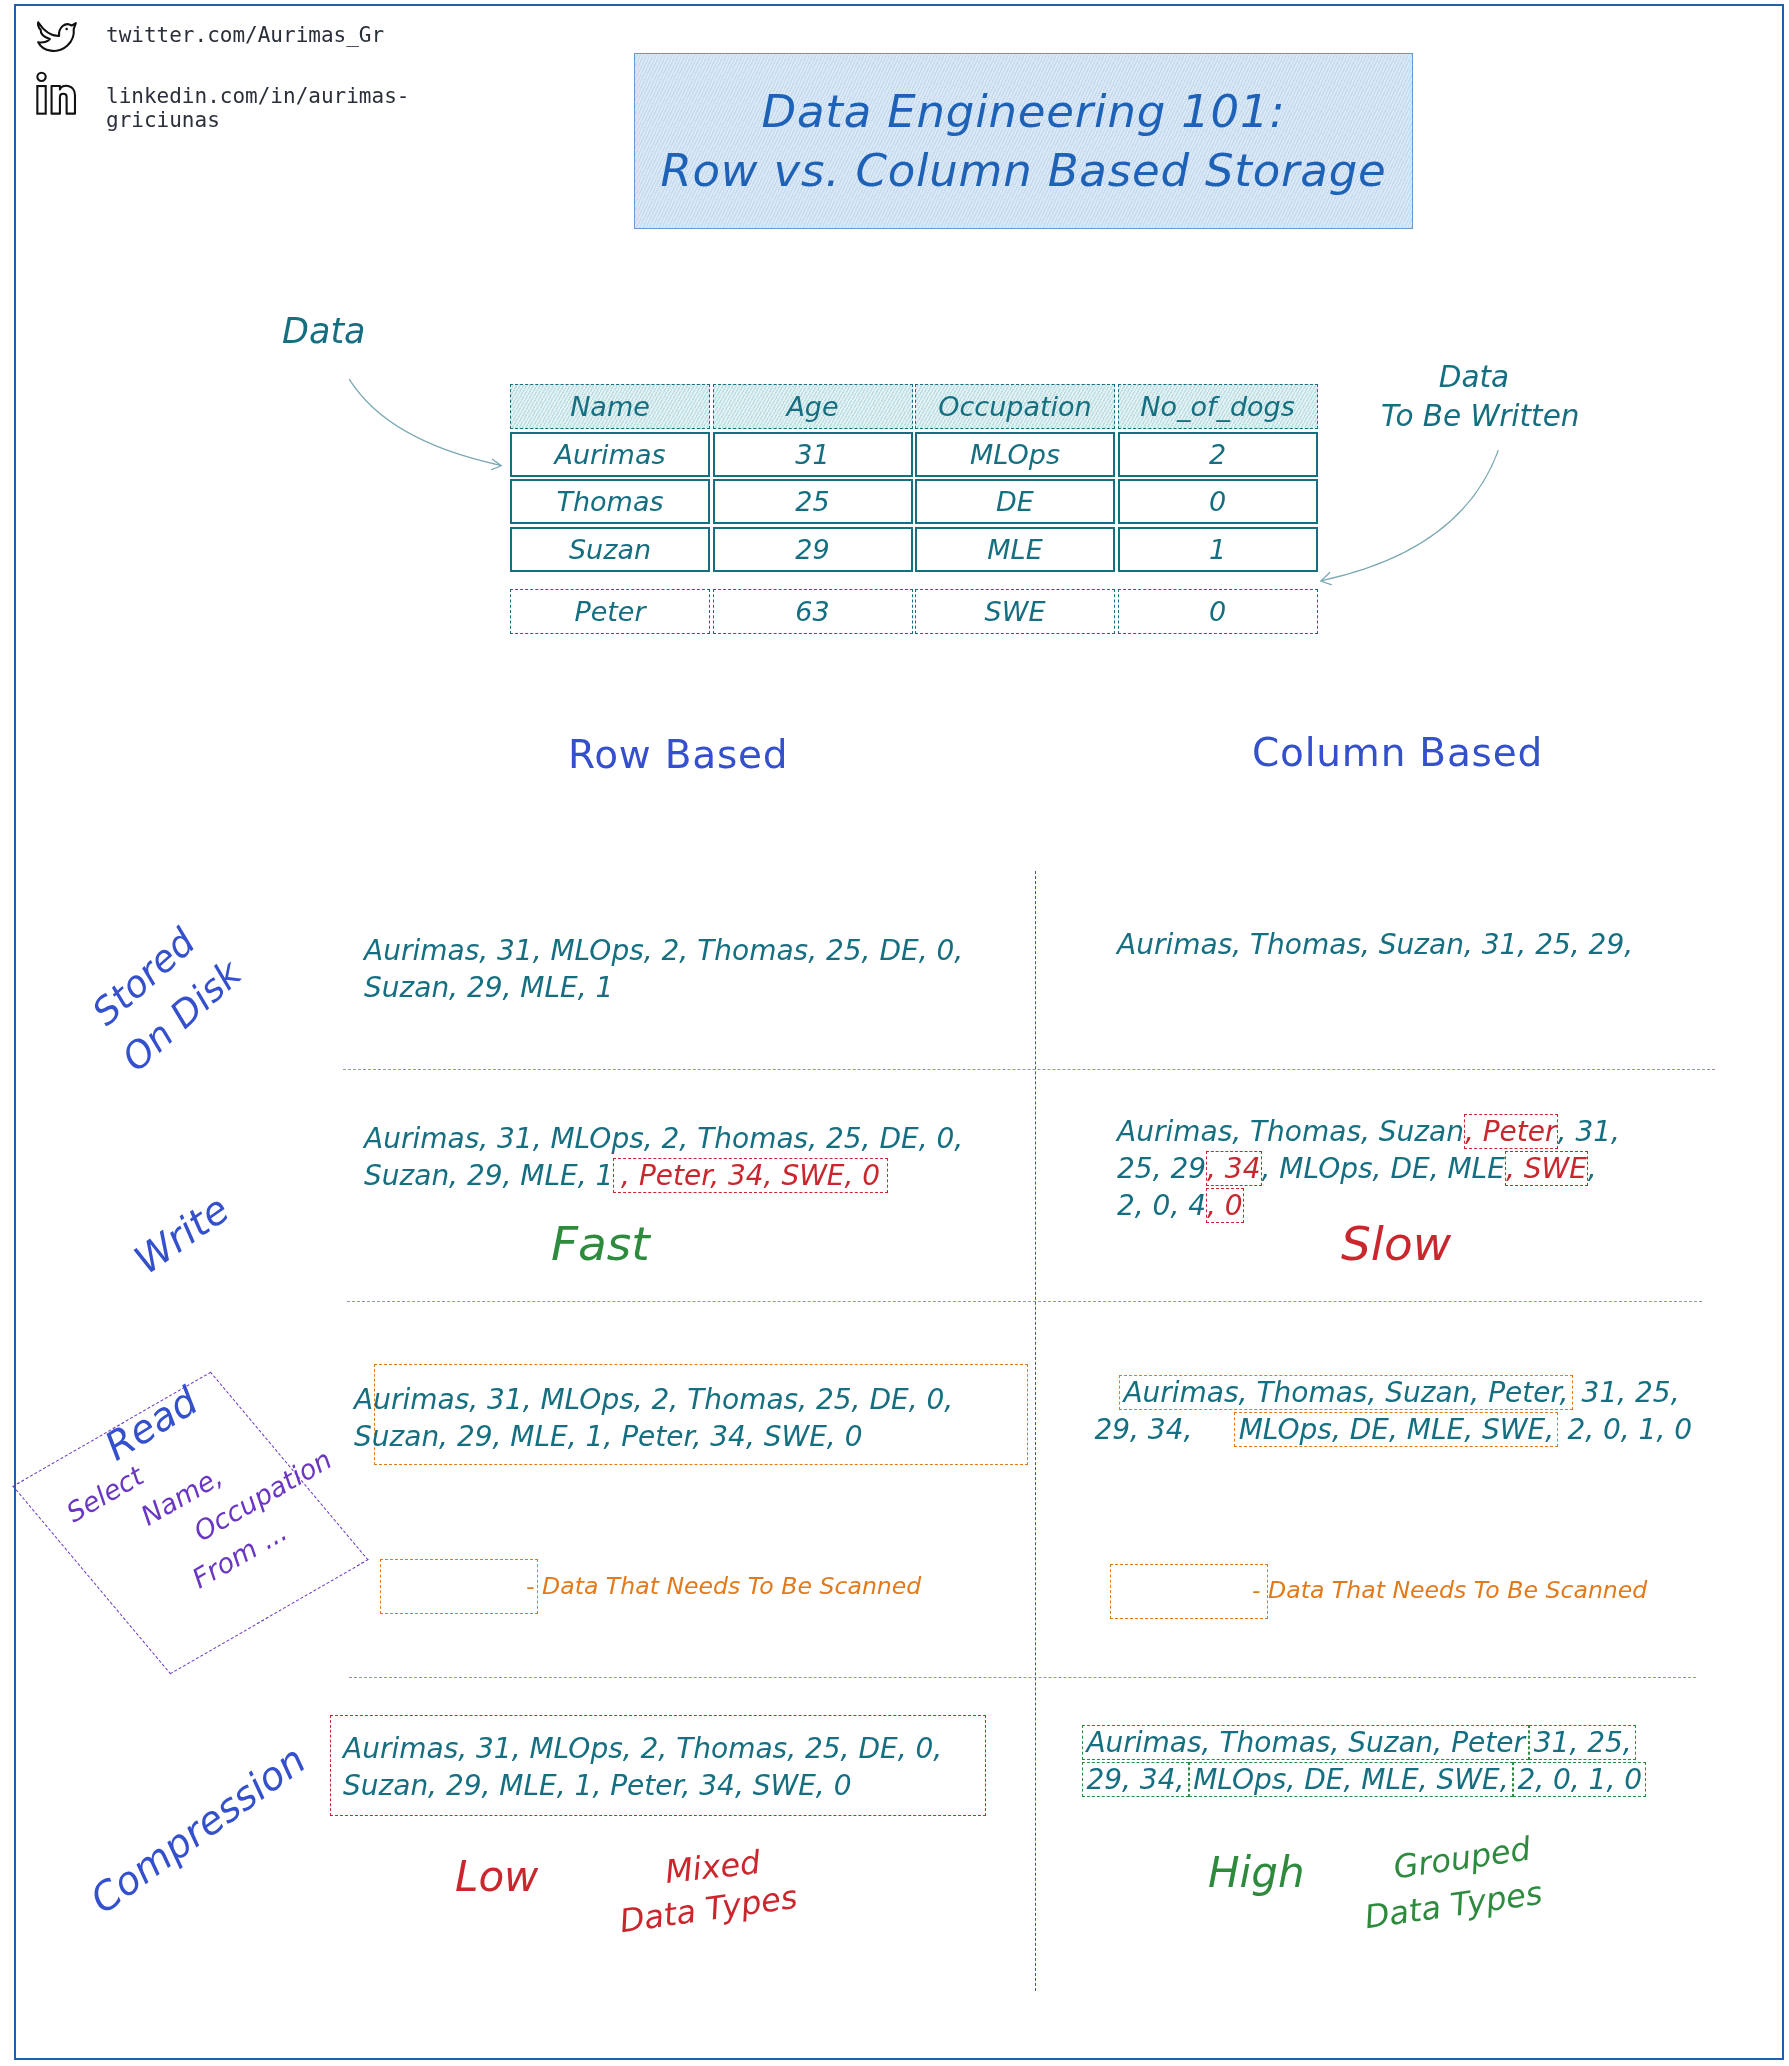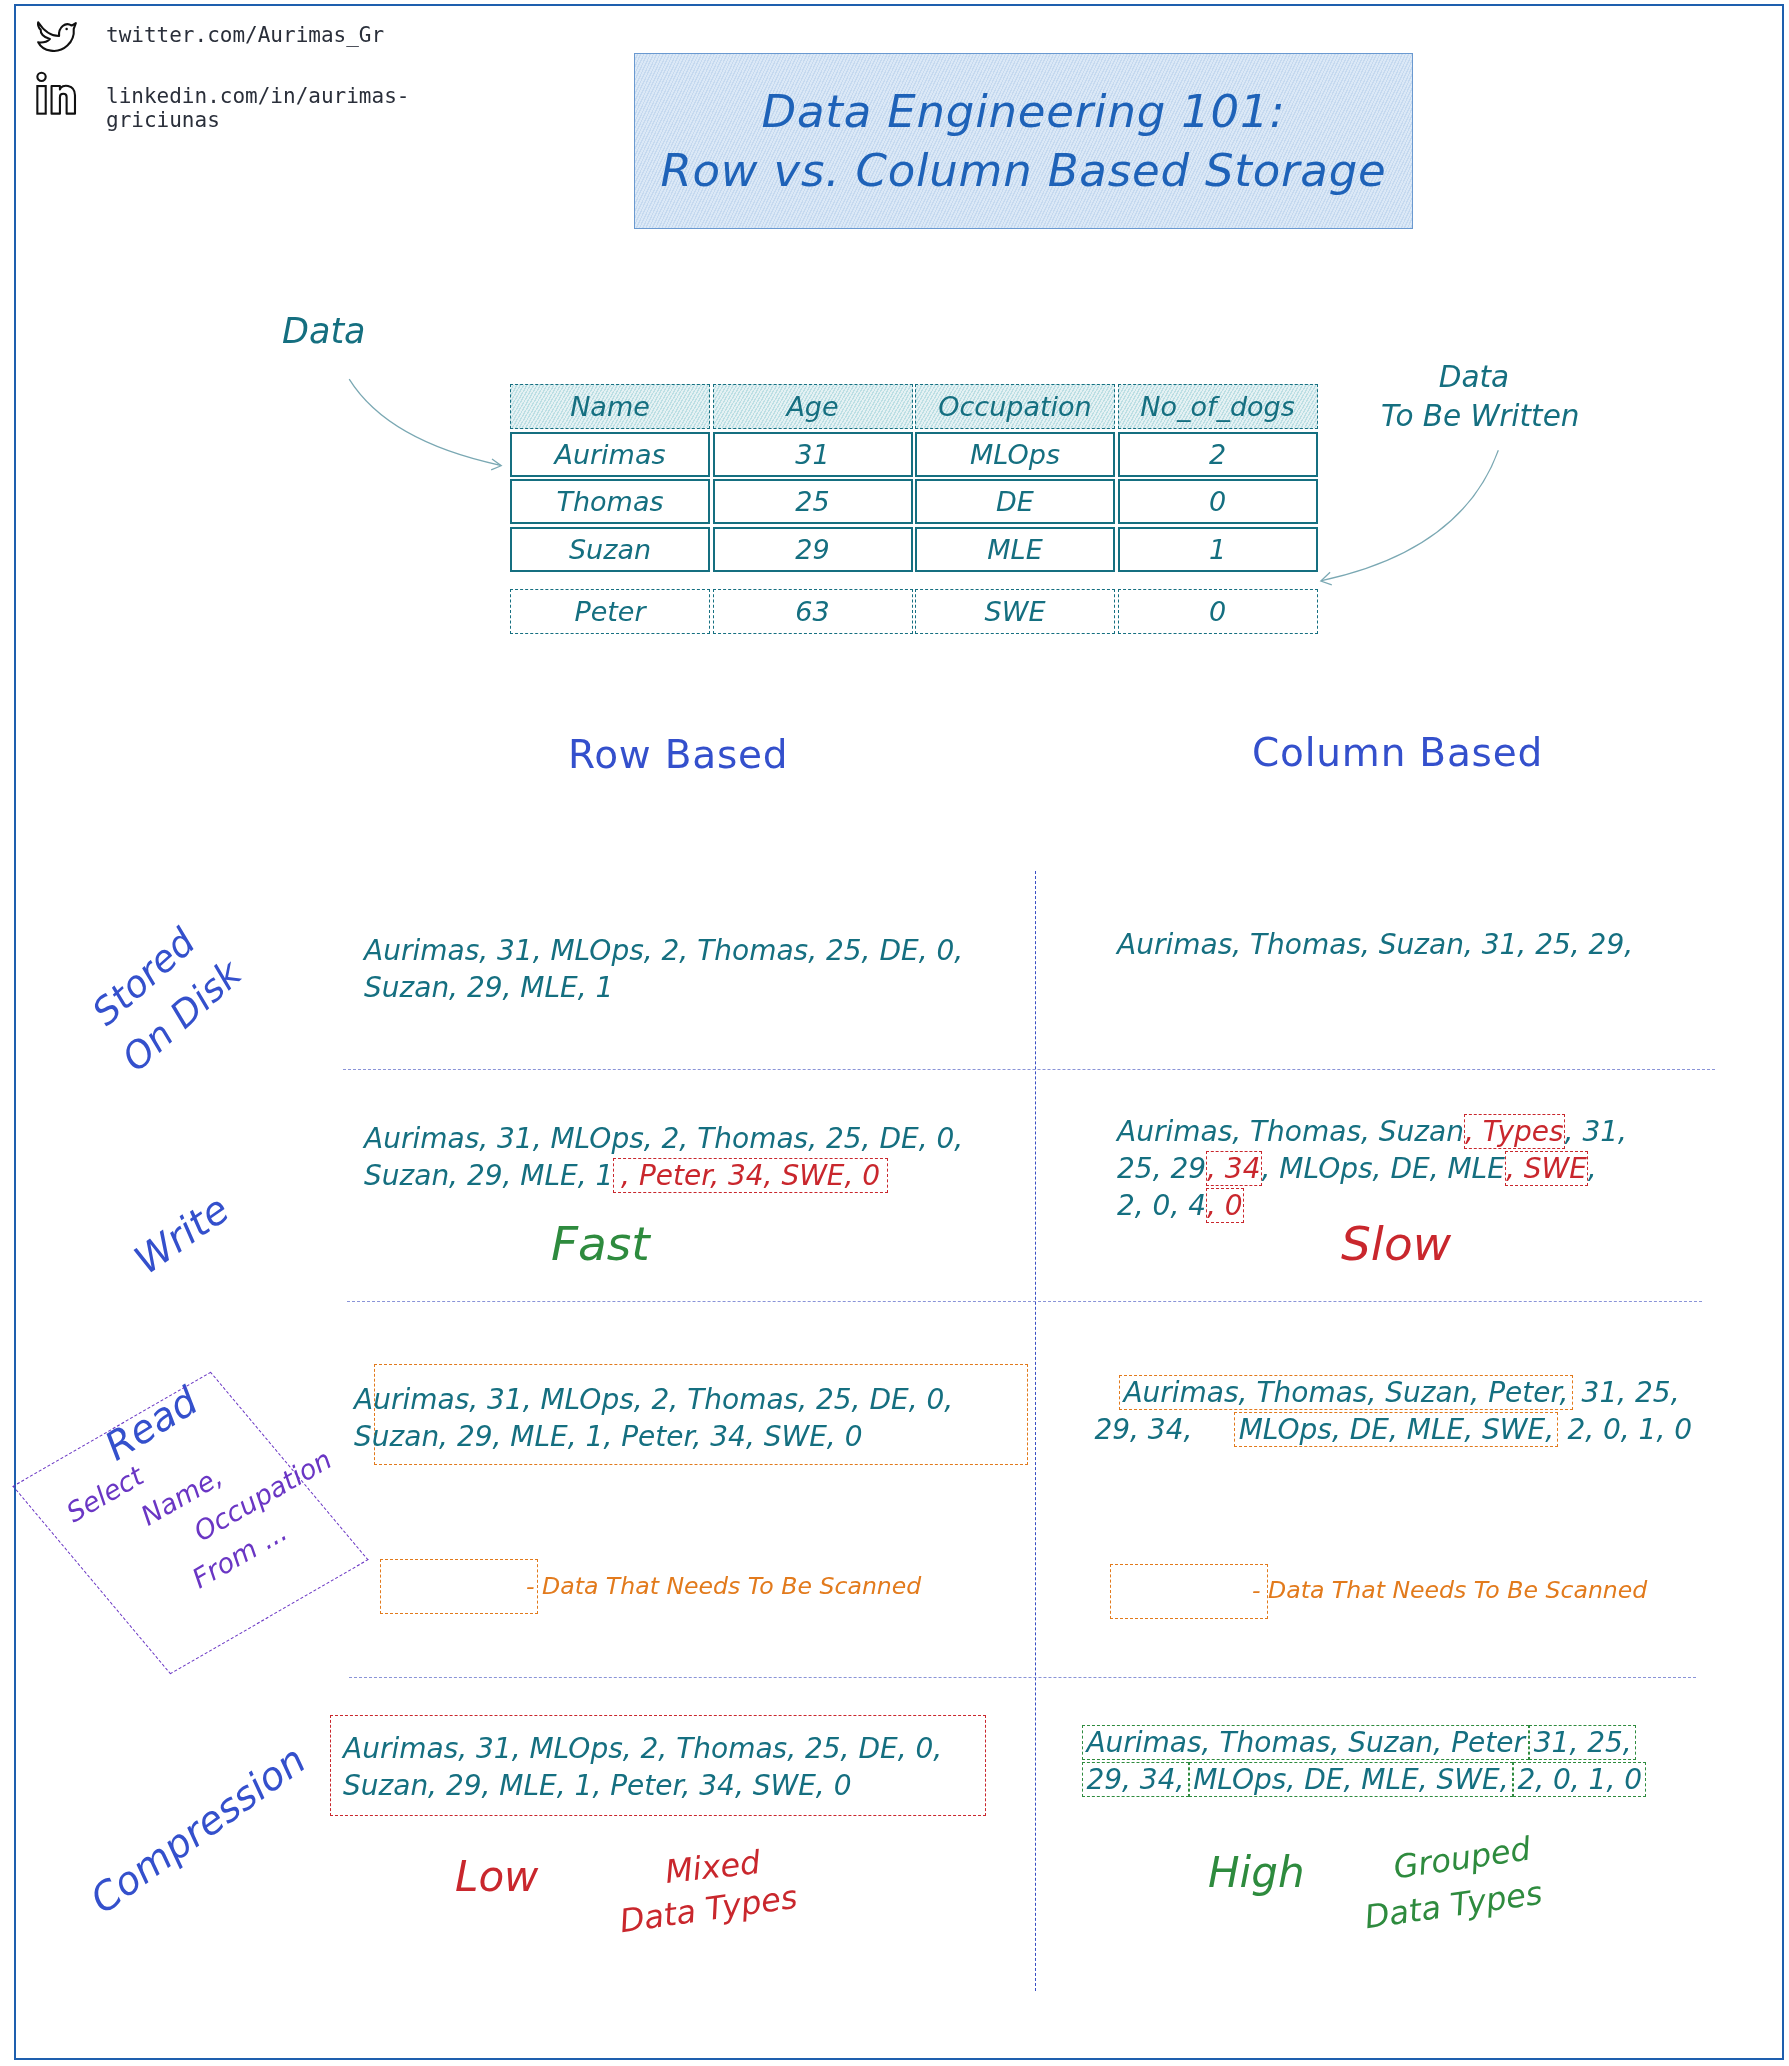--- a/index.html
+++ b/index.html
@@ -138,21 +138,21 @@
 </div>
 
 <div class="abs blue hand rot" style="left:126px; top:1246px; font-size:39px; font-style:italic; transform: rotate(-35deg);">Write</div>
 <div class="abs teal hand data-line" style="left:364px; top:1120px;">
   <div>Aurimas, 31, MLOps, 2, Thomas, 25, DE, 0,</div>
   <div><span>Suzan, 29, MLE, 1</span><span class="red hl-red" style="padding:0 6.7px;">, Peter, 34, SWE, 0</span></div>
 </div>
 <div class="abs green big hand" style="left:551px; top:1216px;">Fast</div>
 
 <div class="abs teal hand data-line" style="left:1117px; top:1113px;">
-  <div><span>Aurimas, Thomas, Suzan</span><span class="red hl-red">, Types</span><span>, 31,</span></div>
+  <div><span>Aurimas, Thomas, Suzan</span><span class="red hl-red">, Peter</span><span>, 31,</span></div>
   <div><span>25, 29</span><span class="red hl-red">, 34</span><span>, MLOps, DE, MLE</span><span class="red hl-red">, SWE</span><span>,</span></div>
   <div><span>2, 0, 4</span><span class="red hl-red">, 0</span></div>
 </div>
 <div class="abs red big hand" style="left:1341px; top:1216px;">Slow</div>
 
 <div class="abs blue hand rot" style="left:97px; top:1431px; font-size:39px; font-style:italic; transform: rotate(-32deg);">Read</div>
 <div class="abs" style="left:76px; top:1402px; width:227px; height:240px; border:1.7px dashed #6a36c4; transform: rotate(-30deg) skewX(10deg); transform-origin:center;"></div>
 <div class="abs purple hand" style="left:59px; top:1498px; font-size:27px; font-style:italic; line-height:40px; transform: rotate(-30deg); transform-origin:left top;">
   <div>Select</div>
   <div style="margin-left:63px">Name,</div>

